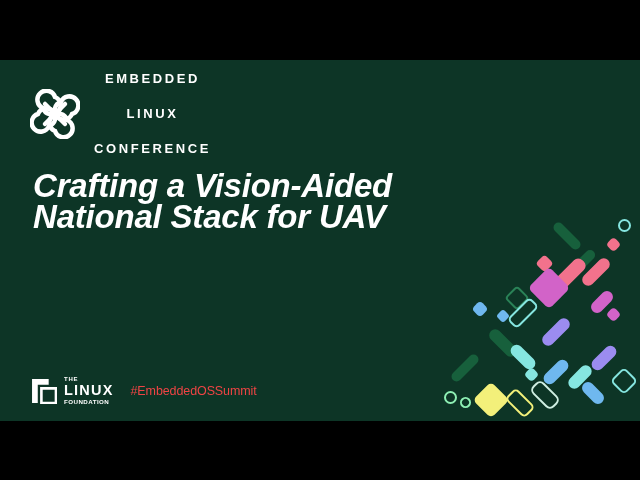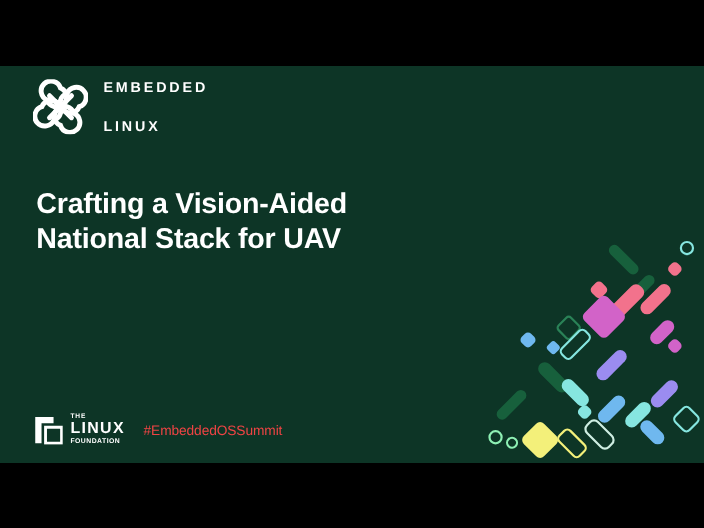--- a/index.html
+++ b/index.html
@@ -65,41 +65,43 @@
     top: 12px;
     display: flex;
     align-items: center;
     gap: 14px;
   }
   .elc-mark { width: 50px; height: 50px; display: block; }
   .elc-wordmark {
     display: flex;
     flex-direction: column;
     gap: 21px;
+    align-items: center;
   }
   .elc-wordmark span {
     color: #ffffff;
     font-size: 13px;
     font-weight: bold;
     letter-spacing: 2.6px;
     line-height: 14px;
     white-space: nowrap;
   }
 
   
   .talk-title {
     position: absolute;
     left: 33px;
     top: 110px;
     width: 430px;
     color: #ffffff;
-    font-size: 26px;
+    font-size: 33px;
     font-weight: bold;
     line-height: 31px;
     letter-spacing: -0.2px;
+    font-style: italic;
   }
   .talk-speakers {
     position: absolute;
     left: 34px;
     top: 196px;
     width: 460px;
     color: #74c365;
     font-size: 18px;
     font-style: italic;
     font-weight: bold;
@@ -205,20 +207,21 @@
             <path d="M50 84 A18 18 0 1 1 74 62 A18 18 0 1 1 50 84 Z"></path>
             <path d="M16 50 A18 18 0 1 1 38 74 A18 18 0 1 1 16 50 Z"></path>
             <path d="M30 30 L70 70"></path>
             <path d="M70 30 L30 70"></path>
           </g>
         </svg>
       </span>
       <span class="elc-wordmark">
         <span>EMBEDDED</span>
         <span>LINUX</span>
+        <span>CONFERENCE</span>
       </span>
     </div>
 
     <div class="talk-title">
       <div>Crafting a Vision-Aided</div>
       <div>National Stack for UAV</div>
     </div>
 
     <div class="talk-speakers">
     </div>

